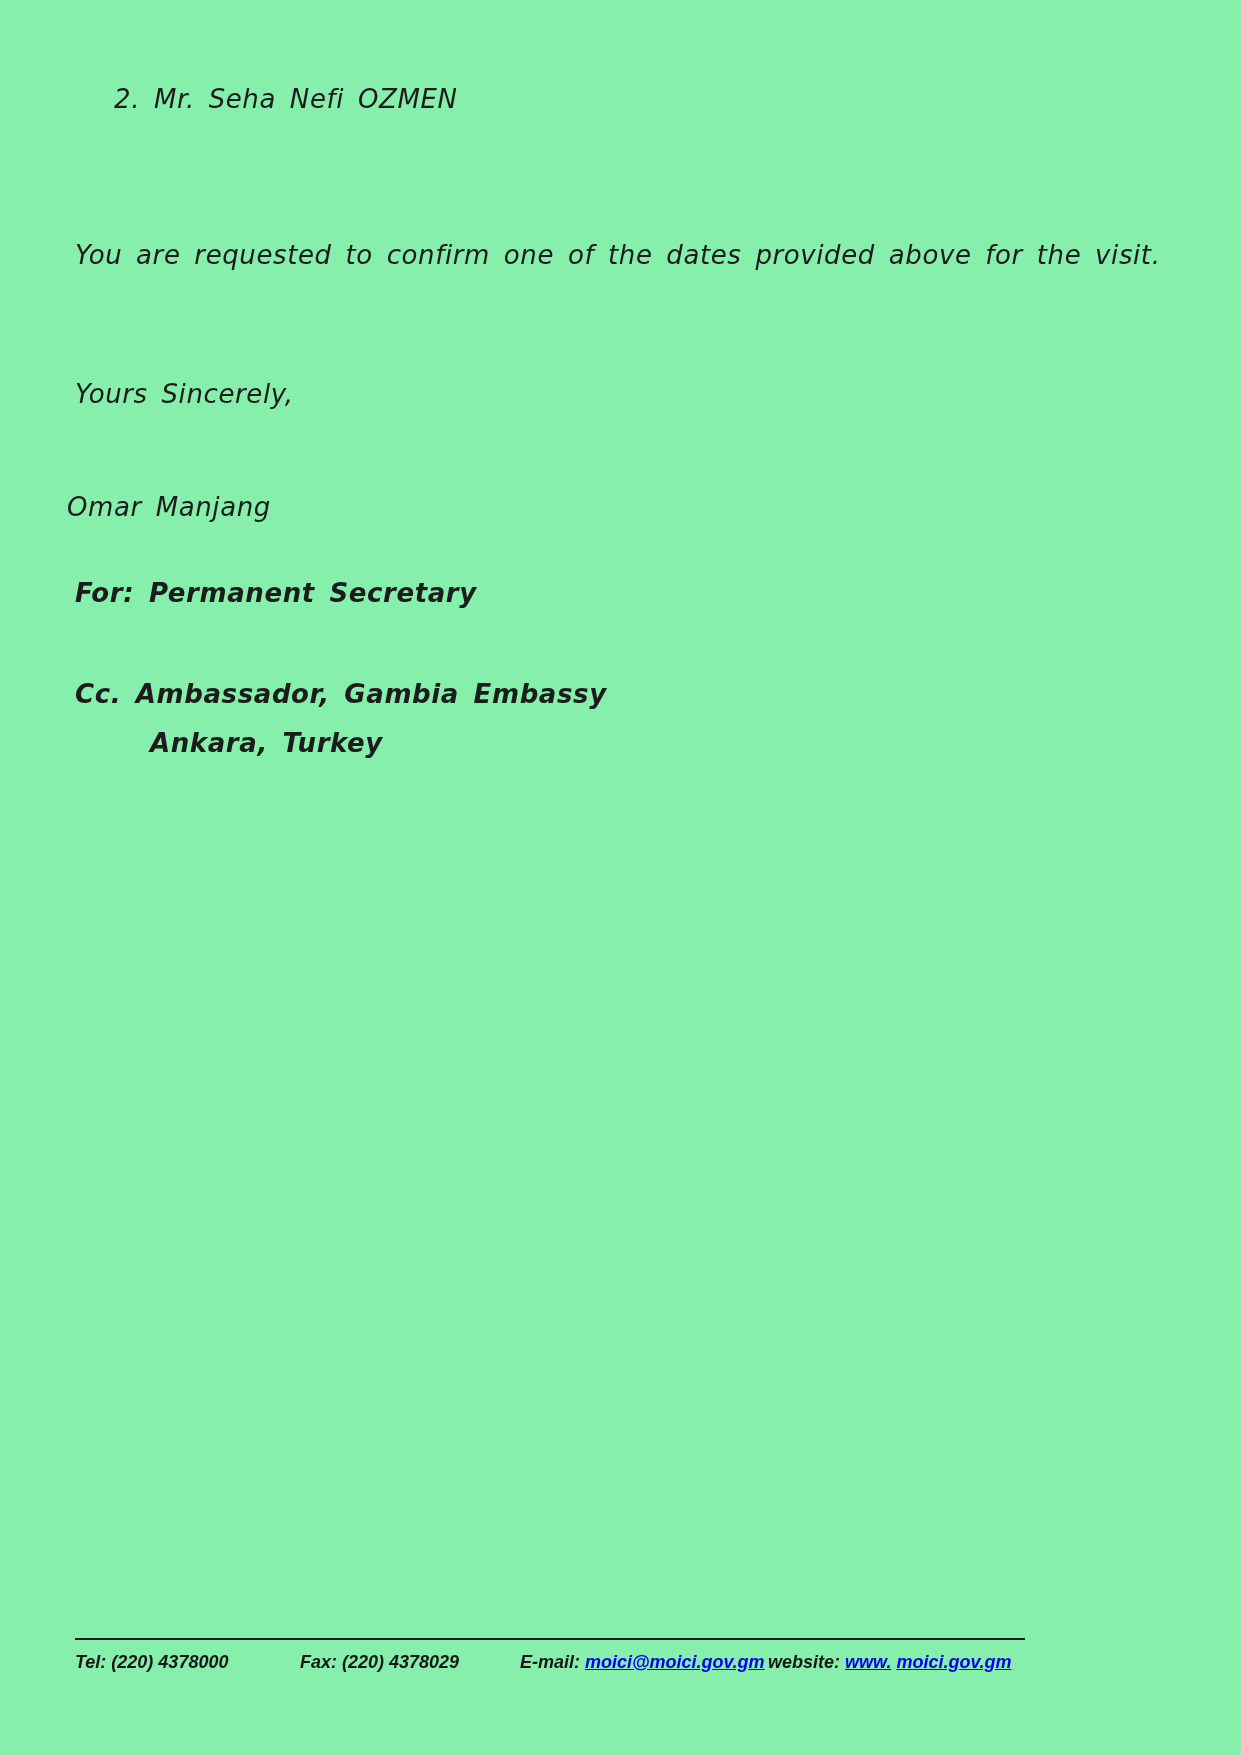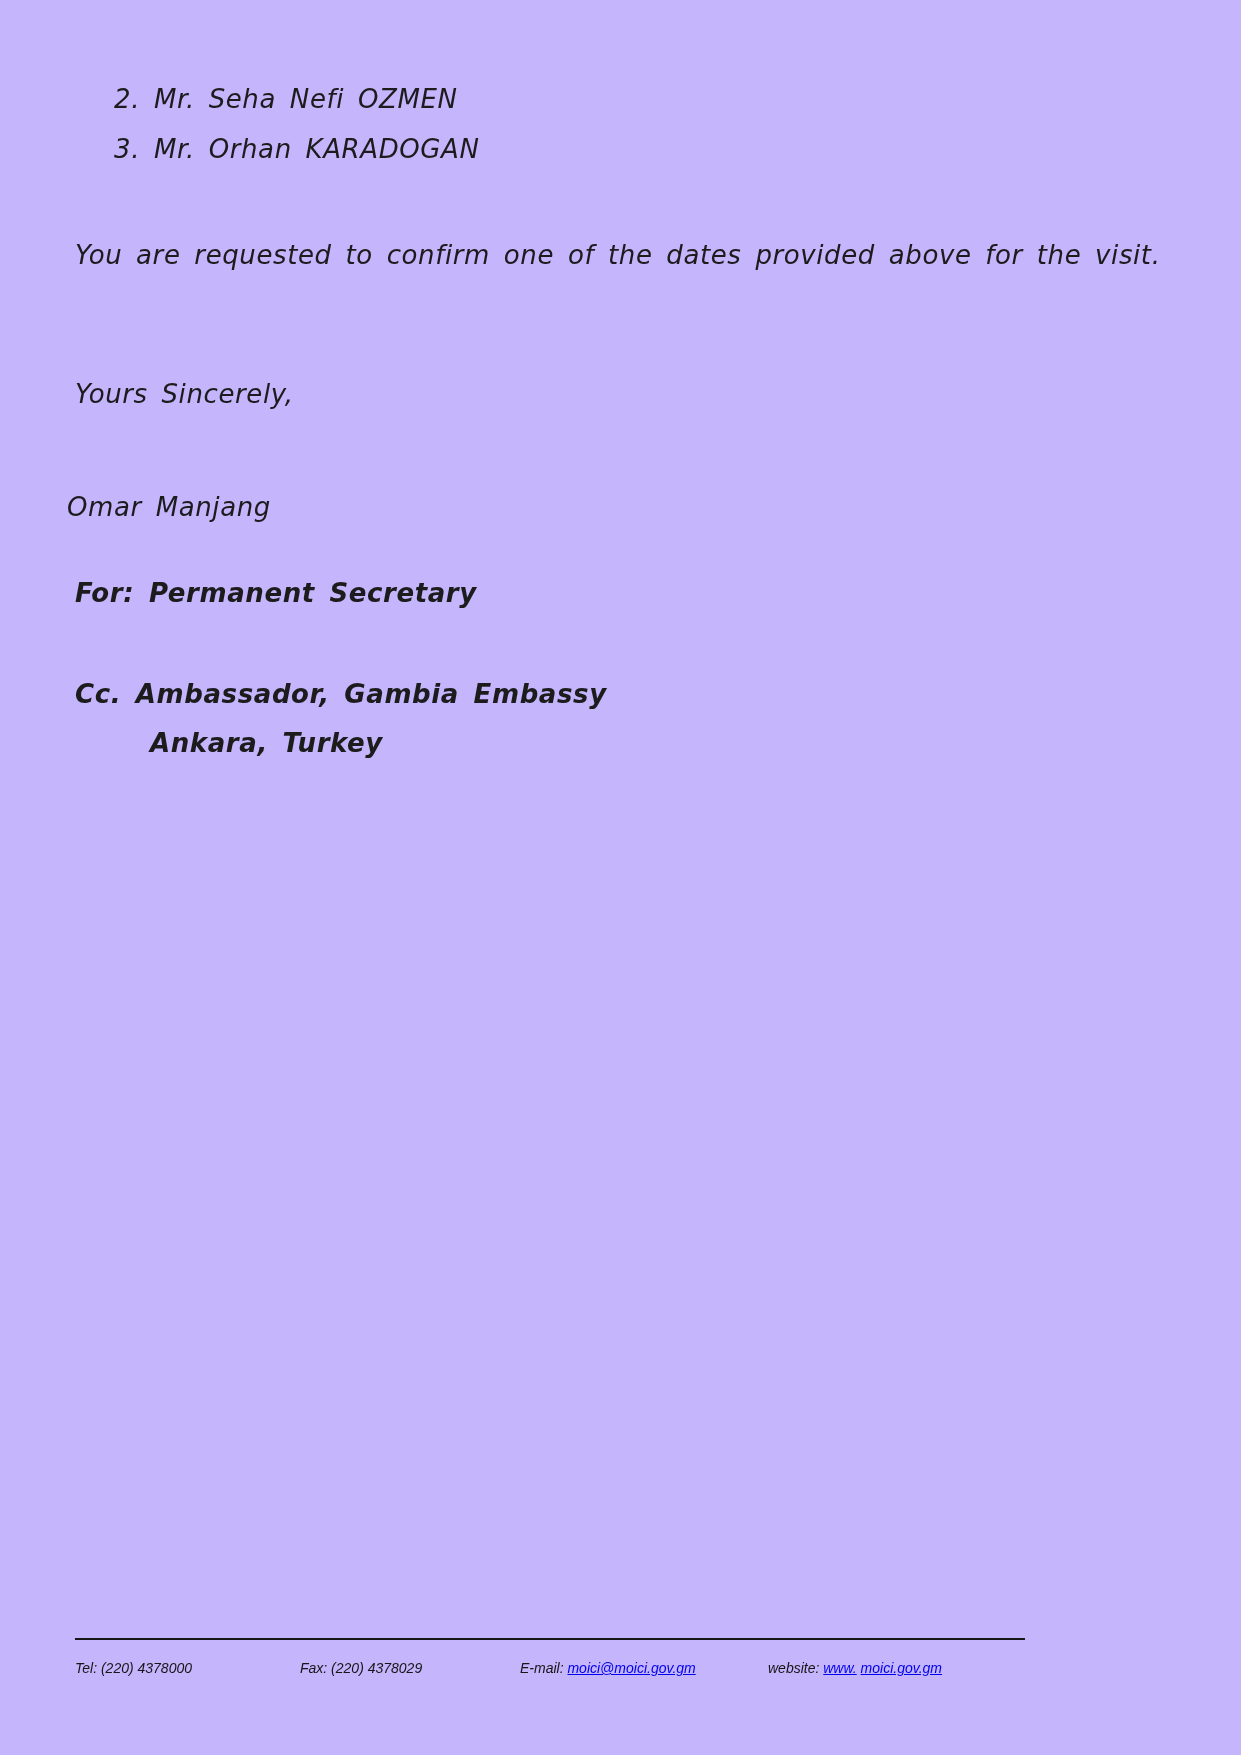--- a/index.html
+++ b/index.html
@@ -2,21 +2,21 @@
 <html><head>
 <meta charset="utf-8">
 <style>
   * { margin: 0; padding: 0; box-sizing: border-box; }
   html, body { background: #e8e8e8; }
   .page {
     position: relative;
     width: 1241px;
     height: 1755px;
     margin: 0 auto;
-    background: #c4b5fd;
+    background: #86efac;
     color: #1a1a1a;
     overflow: hidden;
     font-family: "DejaVu Sans", sans-serif;
   }
   
   .hand {
     font-style: italic;
     font-size: 26px;
     letter-spacing: 0.6px;
     word-spacing: 5px;
@@ -38,27 +38,28 @@
     top: 1638px;
     width: 950px;
   }
   .footer-rule {
     border-top: 2px solid #161616;
     width: 100%;
     height: 0;
   }
   .footer-row {
     position: relative;
-    margin-top: 20px;
+    margin-top: 12px;
     height: 26px;
     font-family: "Liberation Sans", sans-serif;
     font-style: italic;
-    font-size: 14px;
+    font-size: 18px;
     color: #161616;
     white-space: nowrap;
+    font-weight: bold;
   }
   .footer-item { position: absolute; top: 0; }
   .f-tel     { left: 0; }
   .f-fax     { left: 225px; }
   .f-email   { left: 445px; }
   .f-website { left: 693px; }
   .footer-row a {
     color: #0000ee;
     text-decoration: underline;
     cursor: pointer;
@@ -66,23 +67,20 @@
 </style>
 </head>
 <body>
 
 <div class="page">
 
   <div class="abs hand list-item" style="top:84px; left:114px;">
     <span class="num">2.</span><span>Mr. Seha Nefi OZMEN</span>
   </div>
 
-  <div class="abs hand list-item" style="top:134px; left:114px;">
-    <span class="num">3.</span><span>Mr. Orhan KARADOGAN</span>
-  </div>
 
   <div class="abs hand" style="top:240px; left:75px;">You are requested to confirm one of the dates provided above for the visit.</div>
 
   <div class="abs hand" style="top:342px; left:75px;margin-top:37px;">Yours Sincerely,</div>
 
   <div class="abs hand" style="top:492px; left:67px;">Omar Manjang</div>
 
   <div class="abs hand bold" style="top:542px; left:75px;">For: Permanent Secretary</div>
 
   <div class="abs hand bold" style="top:643px; left:75px;">Cc. Ambassador, Gambia Embassy</div>

